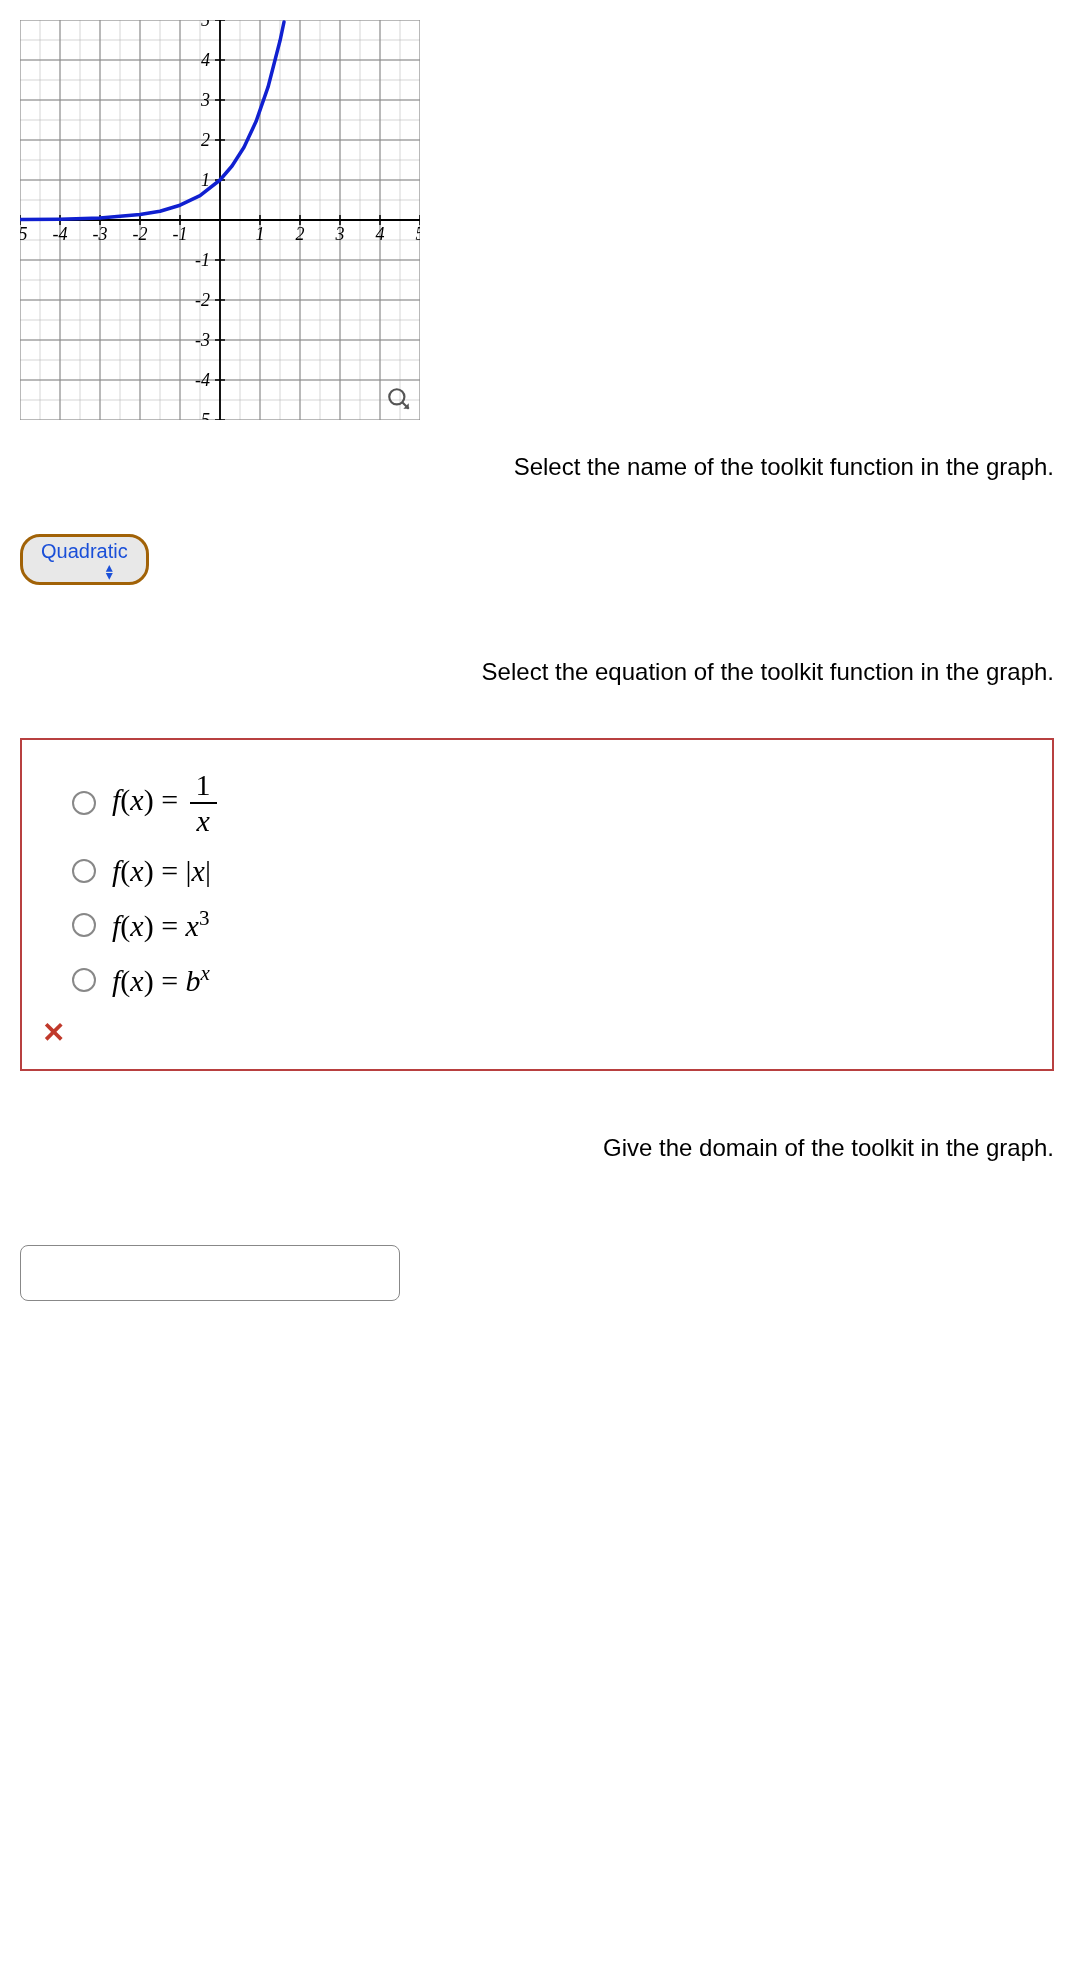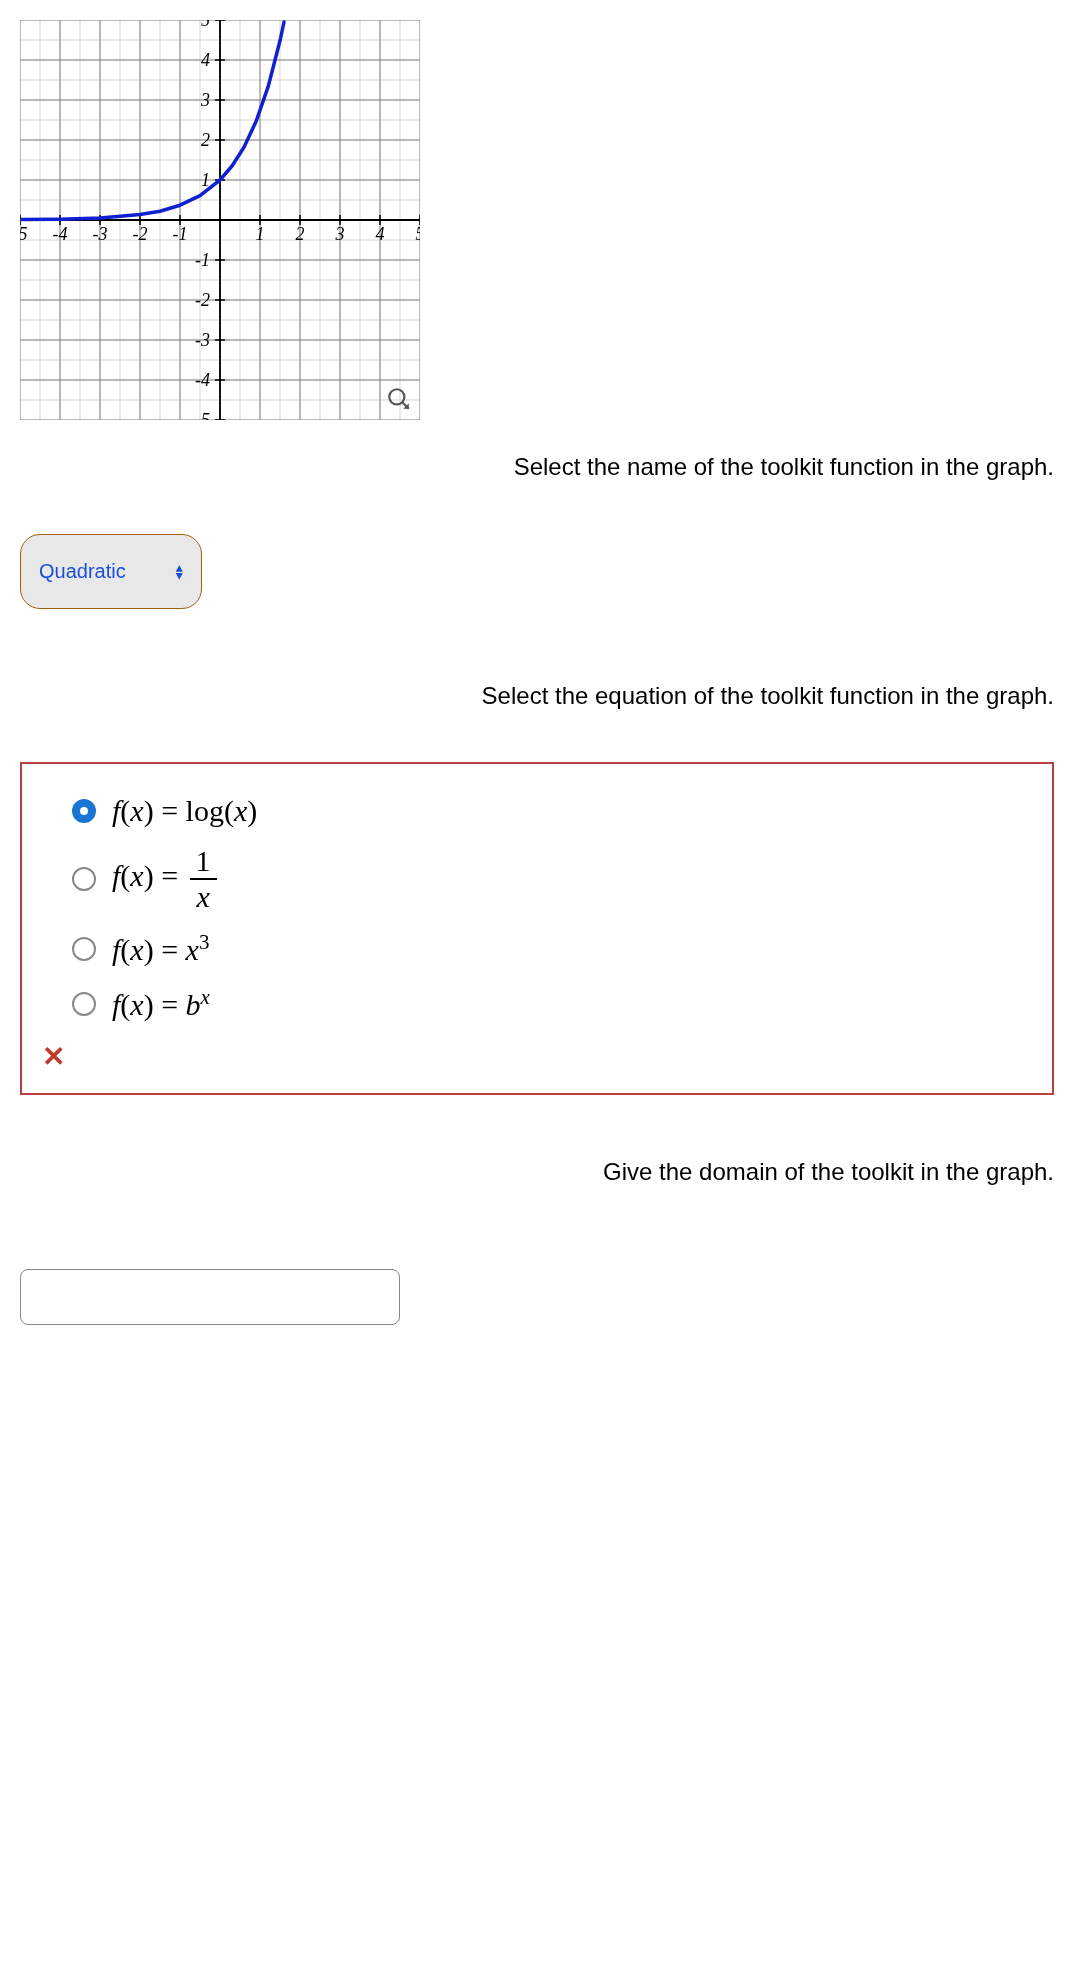--- a/index.html
+++ b/index.html
@@ -20,26 +20,27 @@
   .question-text {
     margin: 30px 0 50px 0;
     line-height: 1.4;
     text-align: right;
   }
   .dropdown {
     display: inline-flex;
     align-items: center;
     background: #e8e8e8;
     border-radius: 20px;
-    padding: 25px 18px;
+    padding: 3px 18px;
     font-size: 20px;
     color: #1a4fd8;
     cursor: pointer;
-    border: 1px solid #a16207;
+    border: 3px solid #a16207;
     margin-bottom: 40px;
+    flex-direction: column;
   }
   .dropdown-arrows {
     margin-left: 50px;
     font-size: 14px;
     line-height: 8px;
     color: #1a4fd8;
   }
   .radio-box {
     border: 2px solid #b84040;
     padding: 30px 20px 20px 20px;
@@ -243,32 +244,32 @@
 <div class="dropdown">
   <span>Quadratic</span>
   <span class="dropdown-arrows">▴<br>▾</span>
 </div>
 
 <div class="question-text">Select the equation of the toolkit function in the graph.</div>
 
 <div class="radio-box">
   <div id="radio-list">
       <div class="radio-option">
-        <div class="radio-circle selected"></div>
-        <div class="radio-label"><span>f</span><span class="rm">(</span><span>x</span><span class="rm">) = log(</span><span>x</span><span class="rm">)</span></div>
-      </div>
-      <div class="radio-option">
         <div class="radio-circle"></div>
         <div class="radio-label"><span>f</span><span class="rm">(</span><span>x</span><span class="rm">) = </span><span class="fraction">
             <span class="num">1</span>
             <span class="den">x</span>
           </span></div>
       </div>
       <div class="radio-option">
         <div class="radio-circle"></div>
+        <div class="radio-label"><span>f</span><span class="rm">(</span><span>x</span><span class="rm">) = |</span><span>x</span><span class="rm">|</span></div>
+      </div>
+      <div class="radio-option">
+        <div class="radio-circle"></div>
         <div class="radio-label"><span>f</span><span class="rm">(</span><span>x</span><span class="rm">) = </span><span>x</span><span class="sup">3</span></div>
       </div>
       <div class="radio-option">
         <div class="radio-circle"></div>
         <div class="radio-label"><span>f</span><span class="rm">(</span><span>x</span><span class="rm">) = </span><span>b</span><span class="sup"><i>x</i></span></div>
       </div>
     </div>
   <div class="x-mark">✕</div>
 </div>
 

